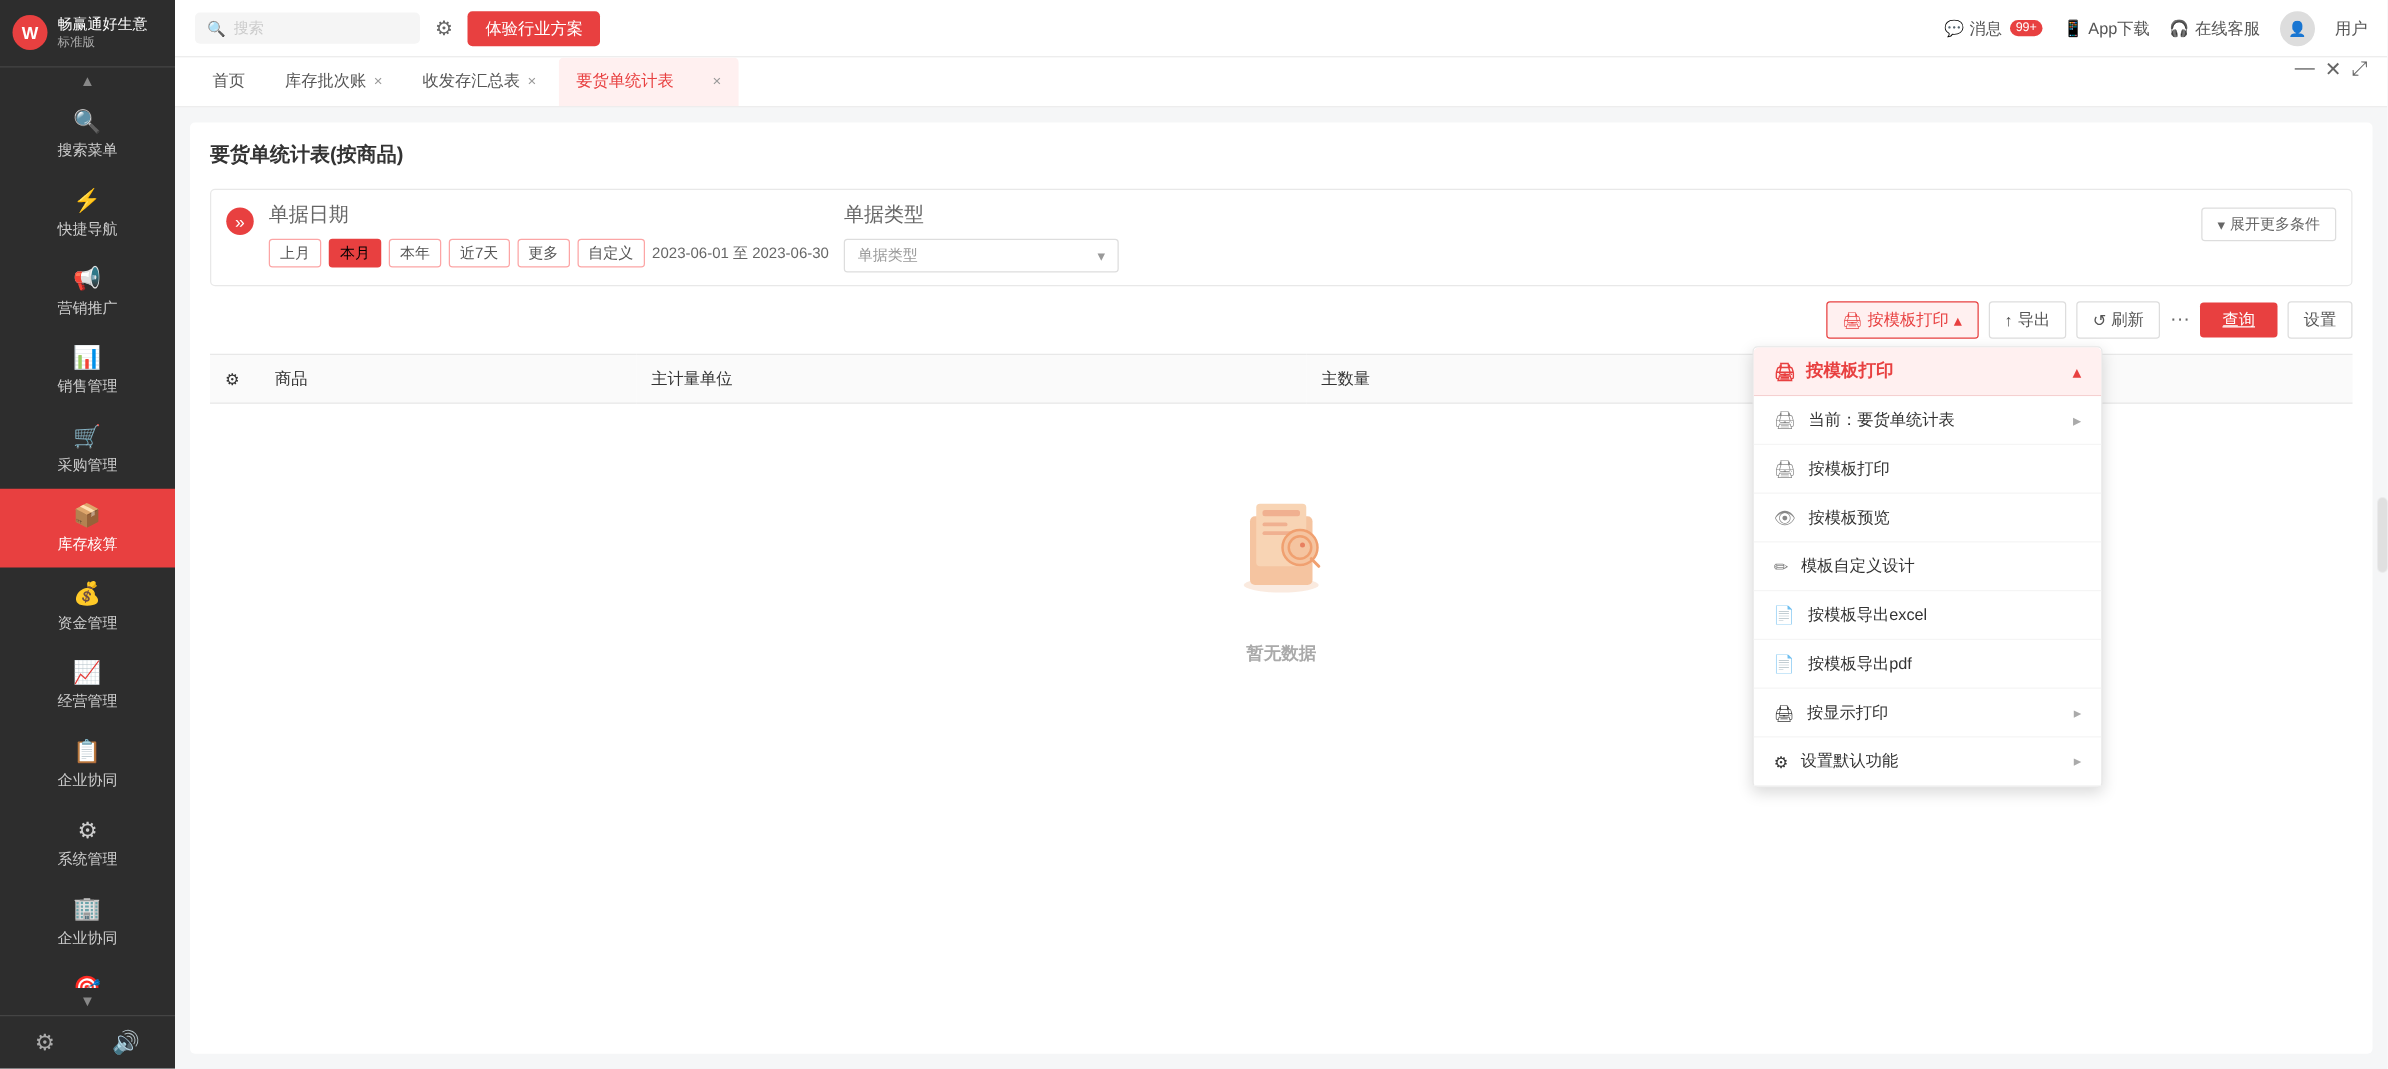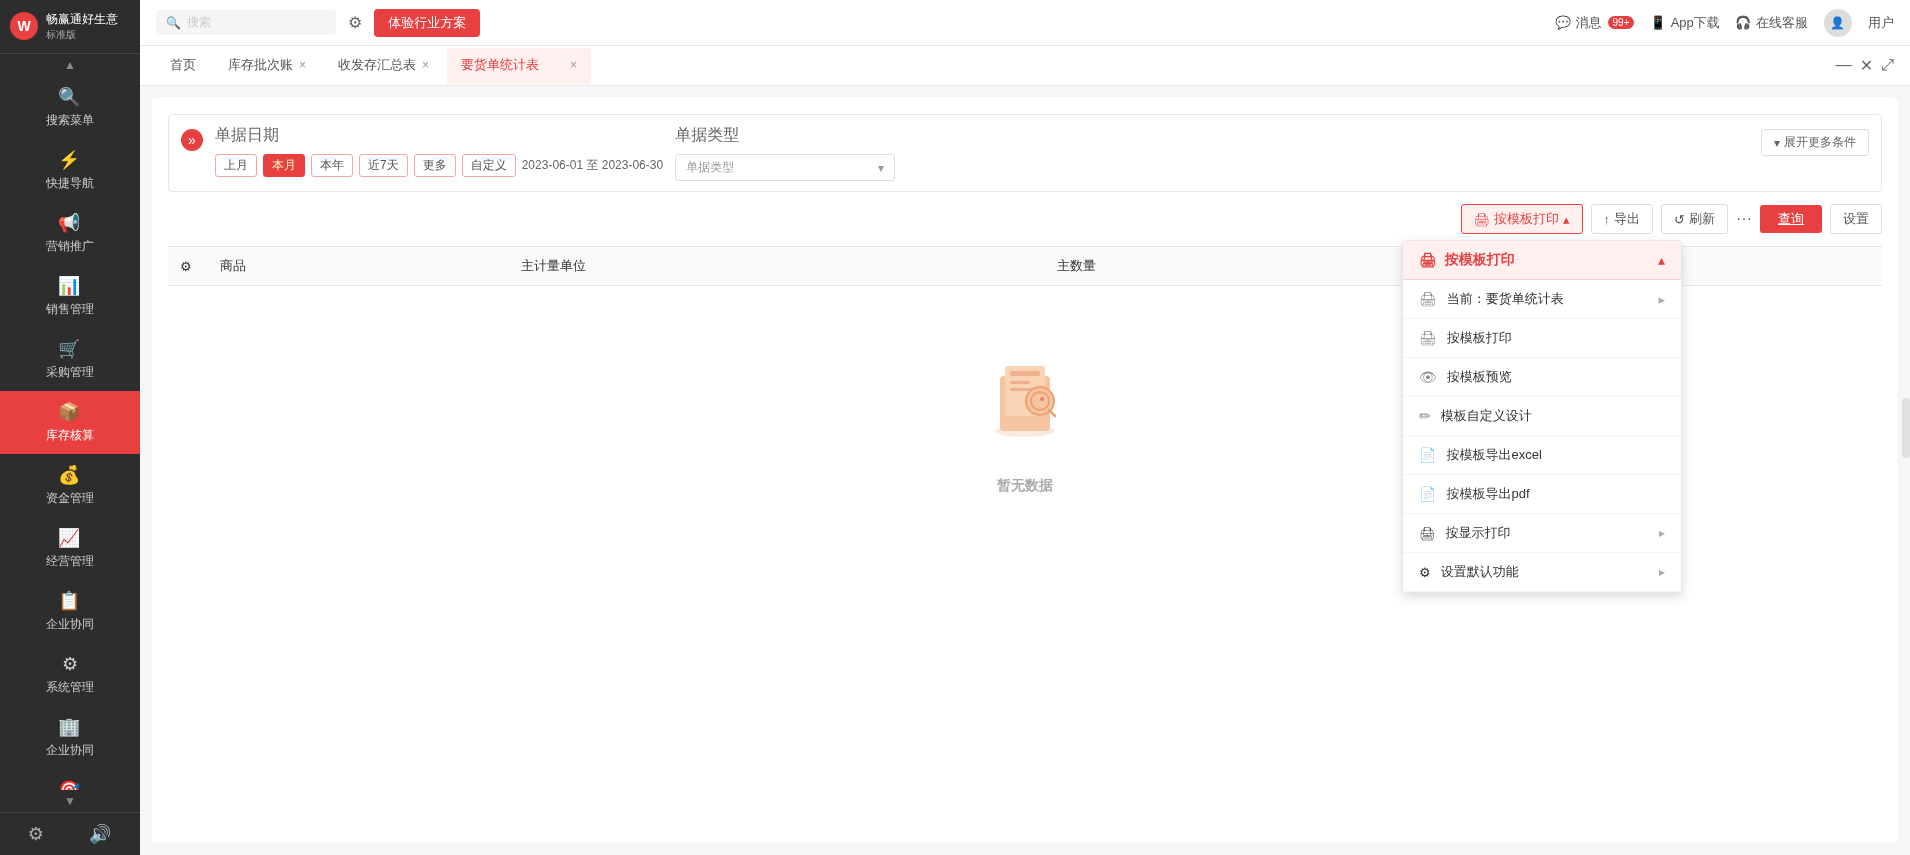--- a/index.html
+++ b/index.html
@@ -86,21 +86,21 @@
     }
     .user-avatar {
       width: 28px; height: 28px; border-radius: 50%;
       background: #ddd; display: flex; align-items: center; justify-content: center;
       font-size: 12px; color: #666;
     }
 
     
     .tabs-bar {
       background: #fff;
-      display: flex; align-items: center;
+      display: flex; 
       border-bottom: 1px solid #e8e8e8;
       padding: 0 16px;
       height: 40px; flex-shrink: 0;
       gap: 4px;
     }
     .tab {
       display: flex; align-items: center;
       padding: 8px 14px; cursor: pointer;
       font-size: 13px; color: #555;
       border-bottom: 2px solid transparent;
@@ -154,21 +154,21 @@
       flex-shrink: 0; margin-top: 4px;
     }
     .filter-group { display: flex; flex-direction: column; gap: 6px; }
     .filter-label { font-size: 16px; color: #666; margin-bottom: 2px; }
     .filter-date-row { display: flex; align-items: center; gap: 6px; flex-wrap: wrap; }
     .filter-date-btn {
       padding: 2px 8px; font-size: 12px; border: 1px solid #fca5a5;
       border-radius: 3px; cursor: pointer; color: #555; background: #fff;
     }
     .filter-date-btn.active {
-      background: #e84040; color: #fef9c3; border-color: #e84040;
+      background: #e84040; color: #000000; border-color: #e84040;
     }
     .filter-date-range { font-size: 12px; color: #666; }
 
     .filter-select {
       display: flex; align-items: center;
       border: 1px solid #ddd; border-radius: 3px;
       padding: 4px 10px; min-width: 220px;
       background: #fff; cursor: pointer;
       font-size: 12px; color: #999;
       justify-content: space-between;
@@ -404,20 +404,21 @@
     </div>
     <div class="tab-maximize">
       <span>—</span>
       <span>✕</span>
       <span>⤢</span>
     </div>
   </div>
 
   <div class="content-area">
     <div class="page-container">
+      <div class="page-title">要货单统计表(按商品)</div>
 
       <div class="filter-bar">
         <button class="filter-toggle-btn">»</button>
 
         <div class="filter-group">
           <div class="filter-label">单据日期</div>
           <div class="filter-date-row">
             <button class="filter-date-btn">上月</button>
             <button class="filter-date-btn active">本月</button>
             <button class="filter-date-btn">本年</button>

